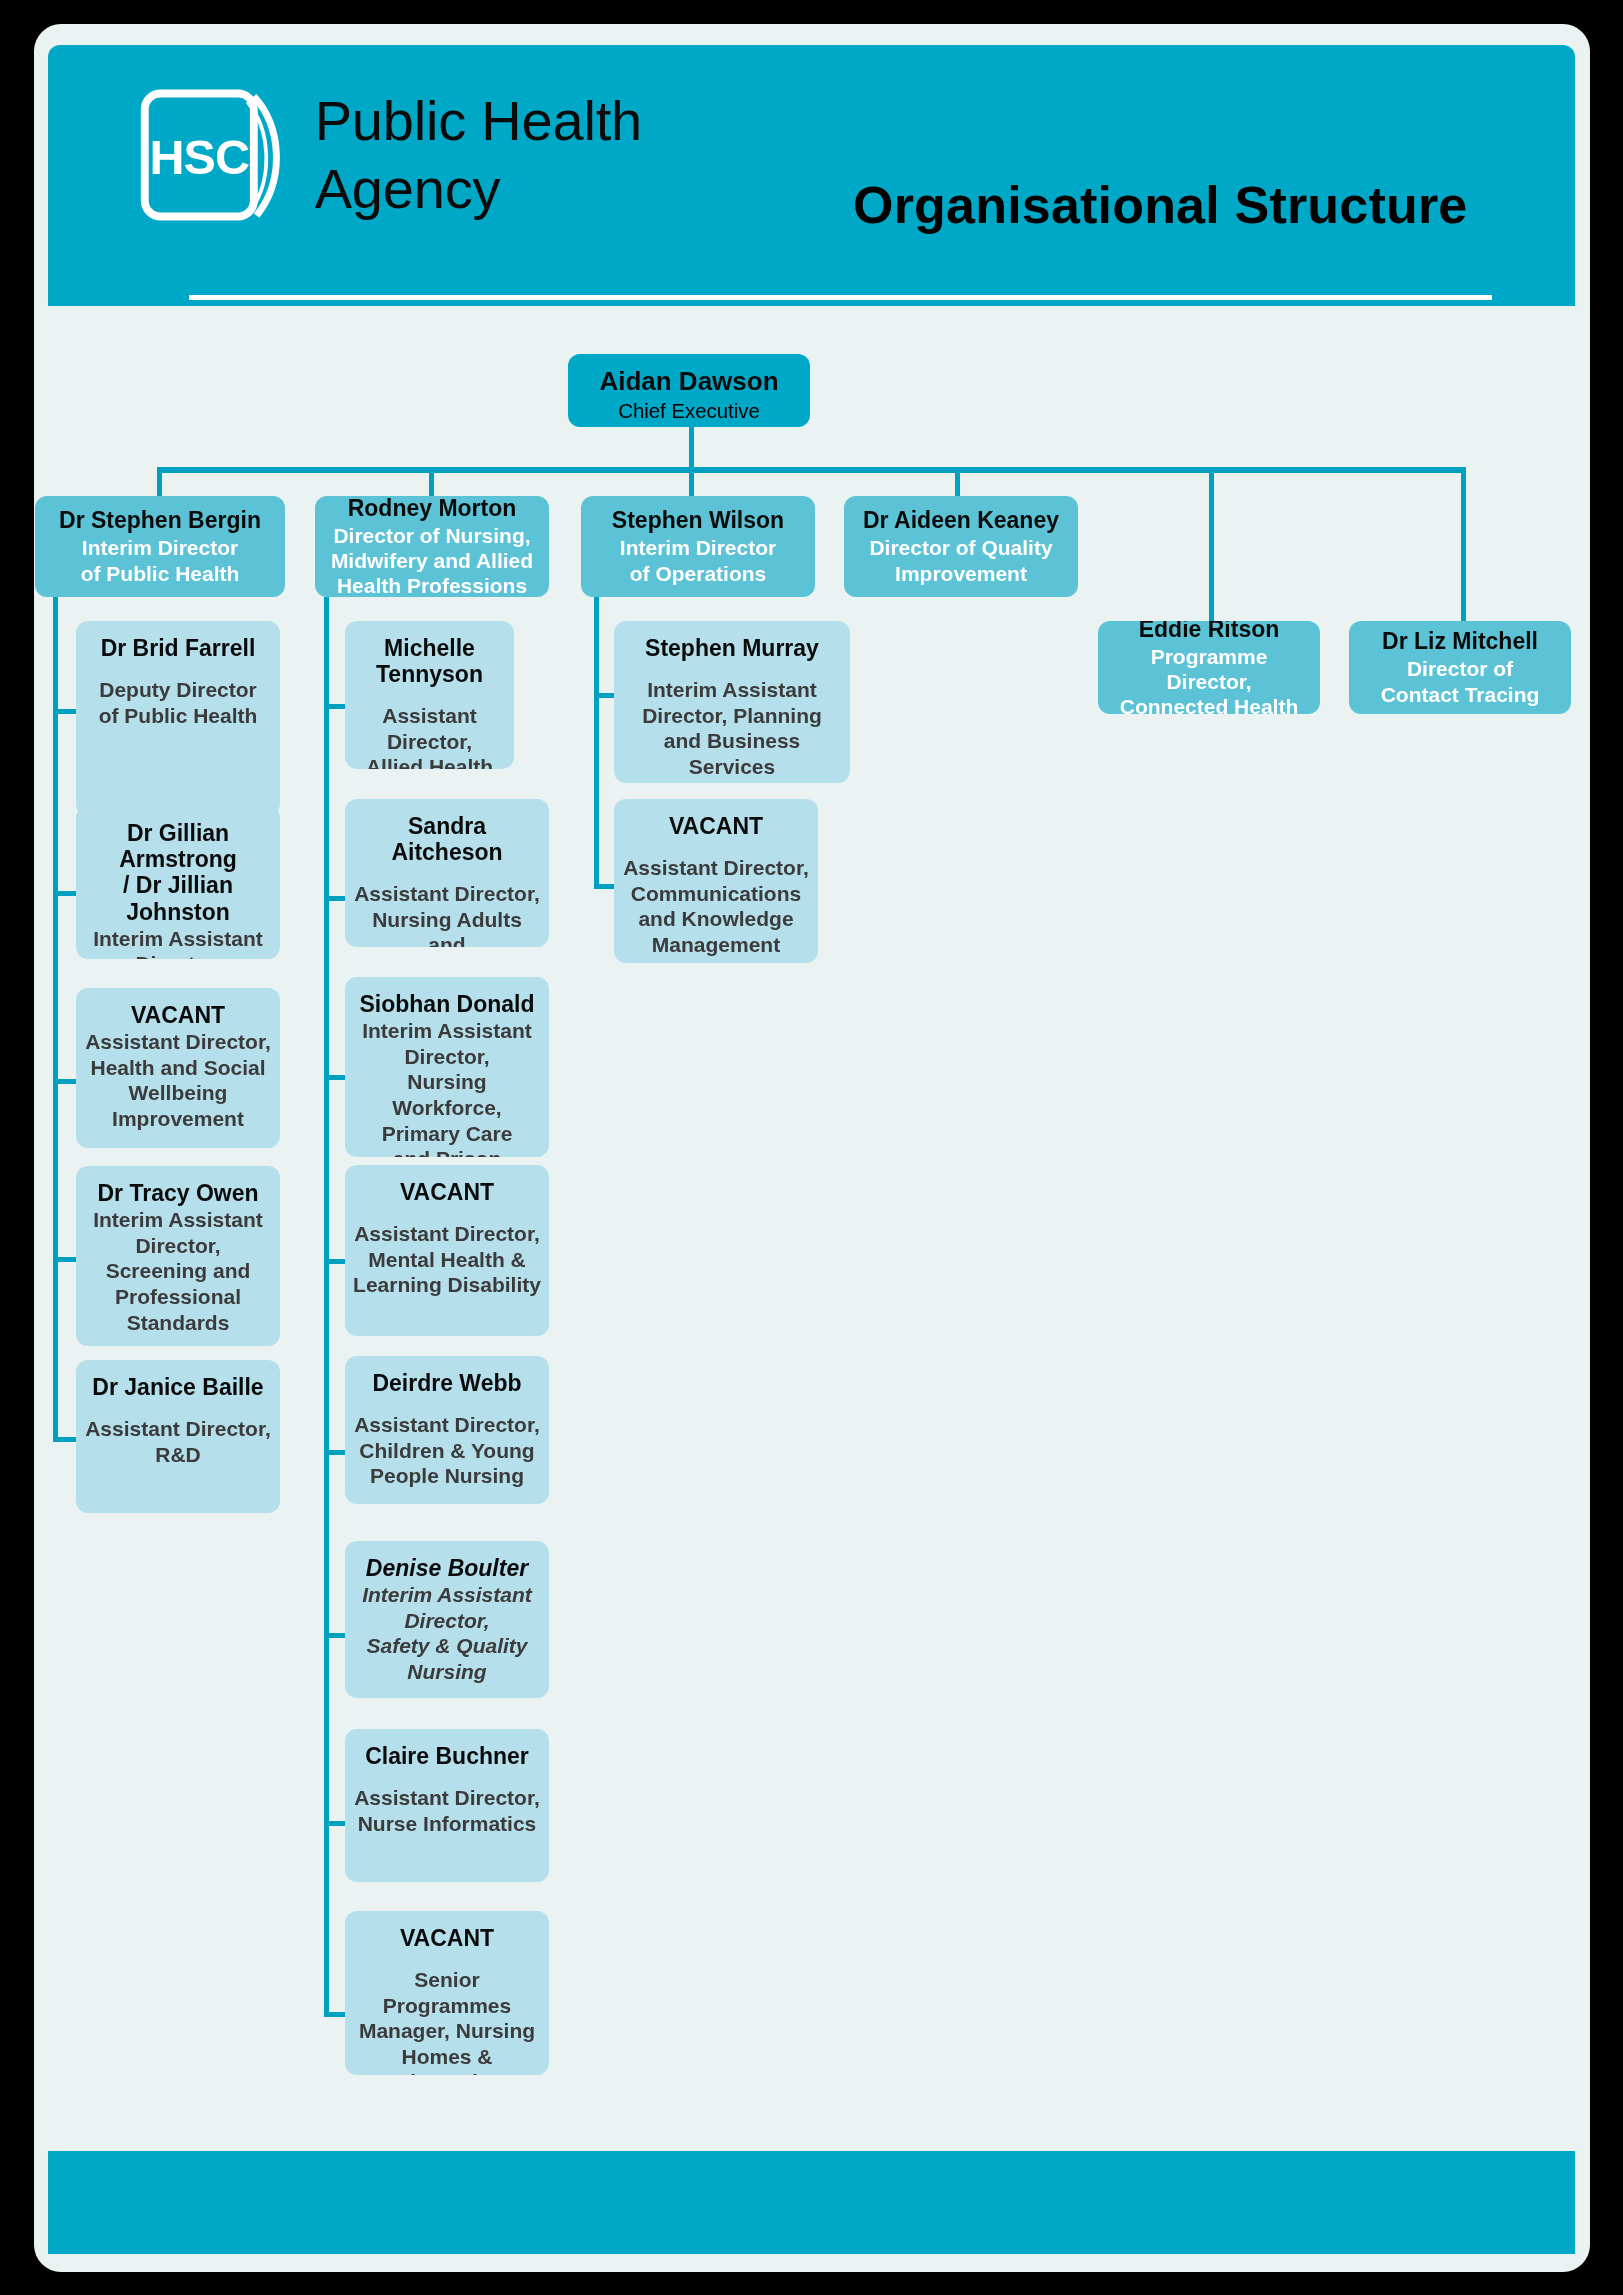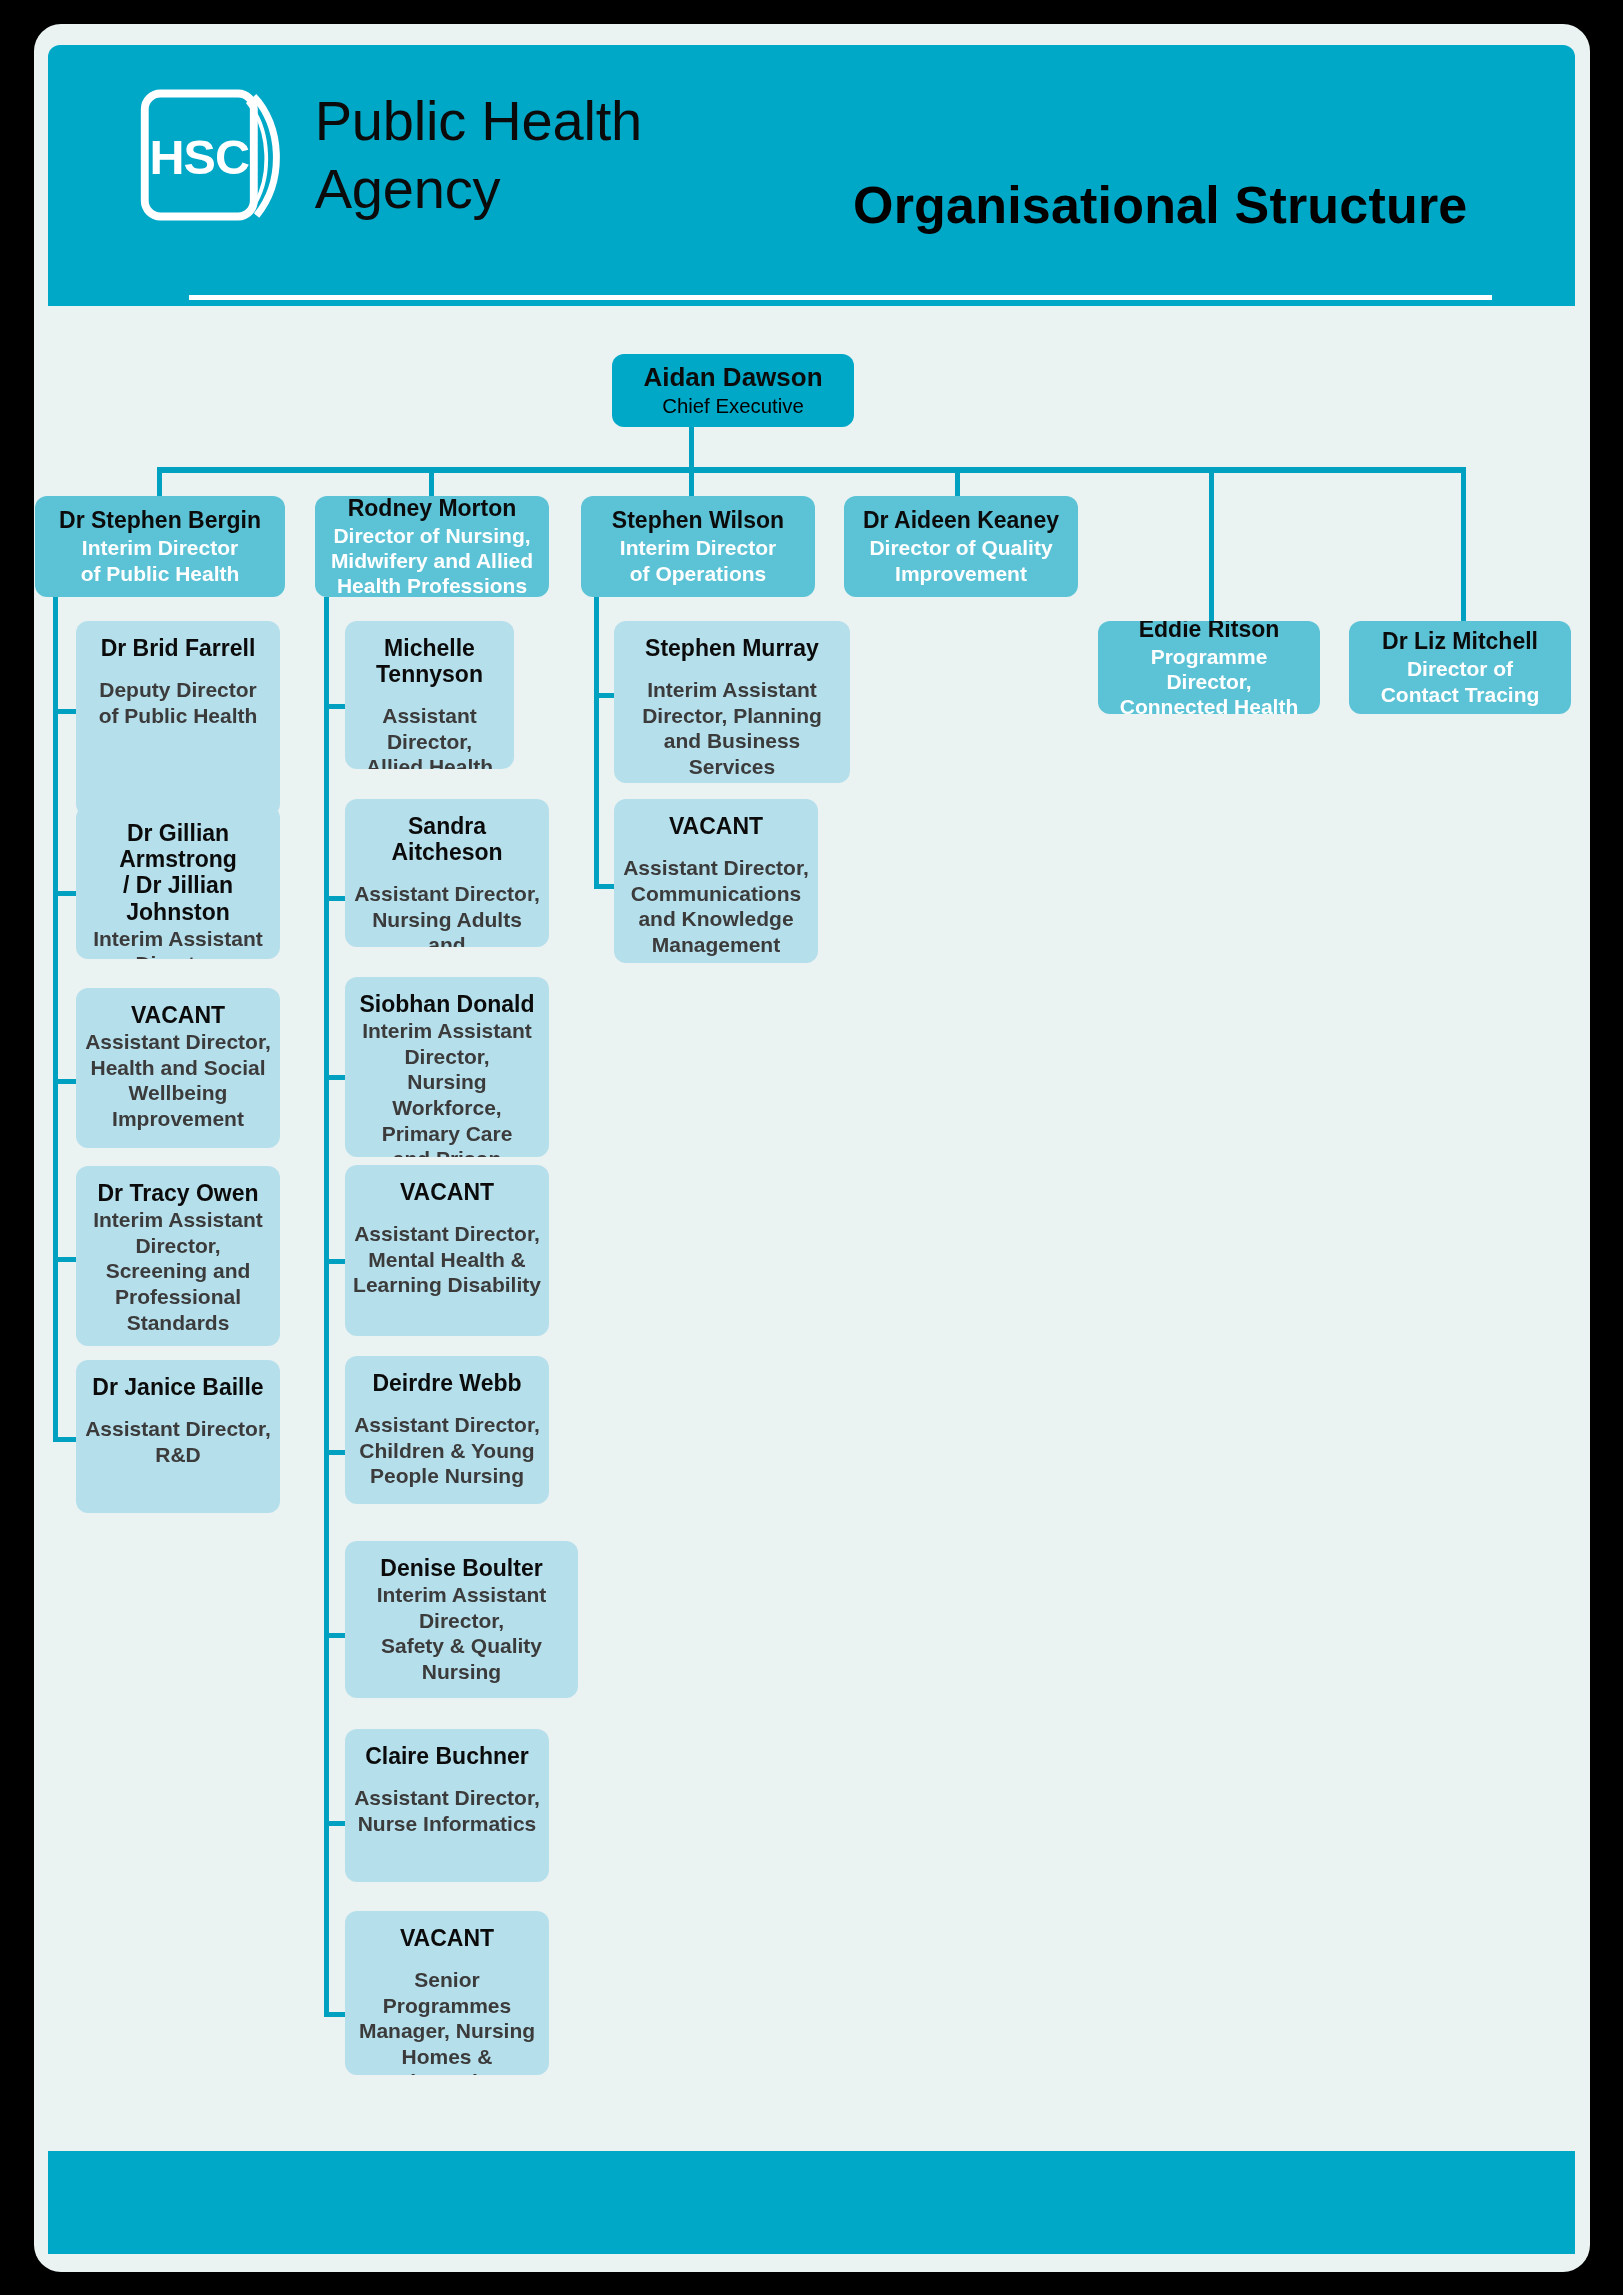--- a/index.html
+++ b/index.html
@@ -109,22 +109,20 @@
     display: flex;
     flex-direction: column;
     align-items: center;
     text-align: center;
     overflow: hidden;
   }
 
   .node.level-ceo {
     background: #00a8c8;
     padding: 13px 10.2px;
-    justify-content: center;
-    margin-left: 44px;
   }
   .node.level-ceo .nm {
     color: #0b0b0b;
     font-weight: bold;
     font-size: 26px;
     line-height: 1.12;
   }
   .node.level-ceo .ti {
     color: #000000;
     font-weight: normal;
@@ -372,21 +370,21 @@
 
   <div class="node level-ad" style="left:345px; top:1356px; width:204px; height:148px;">
     <div class="nm">Deirdre Webb</div>
     <div class="ti gap">
       <div>Assistant Director,</div>
       <div>Children &amp; Young</div>
       <div>People Nursing</div>
     </div>
   </div>
 
-  <div class="node level-ad" style="left:345px; top:1541px; width:233px; height:157px;">
+  <div class="node level-ad" style="left:345px; top:1541px; width:204px; height:157px;font-style:italic;">
     <div class="nm">Denise Boulter</div>
     <div class="ti tight">
       <div>Interim Assistant</div>
       <div>Director,</div>
       <div>Safety &amp; Quality</div>
       <div>Nursing</div>
     </div>
   </div>
 
   <div class="node level-ad" style="left:345px; top:1729px; width:204px; height:153px;">

